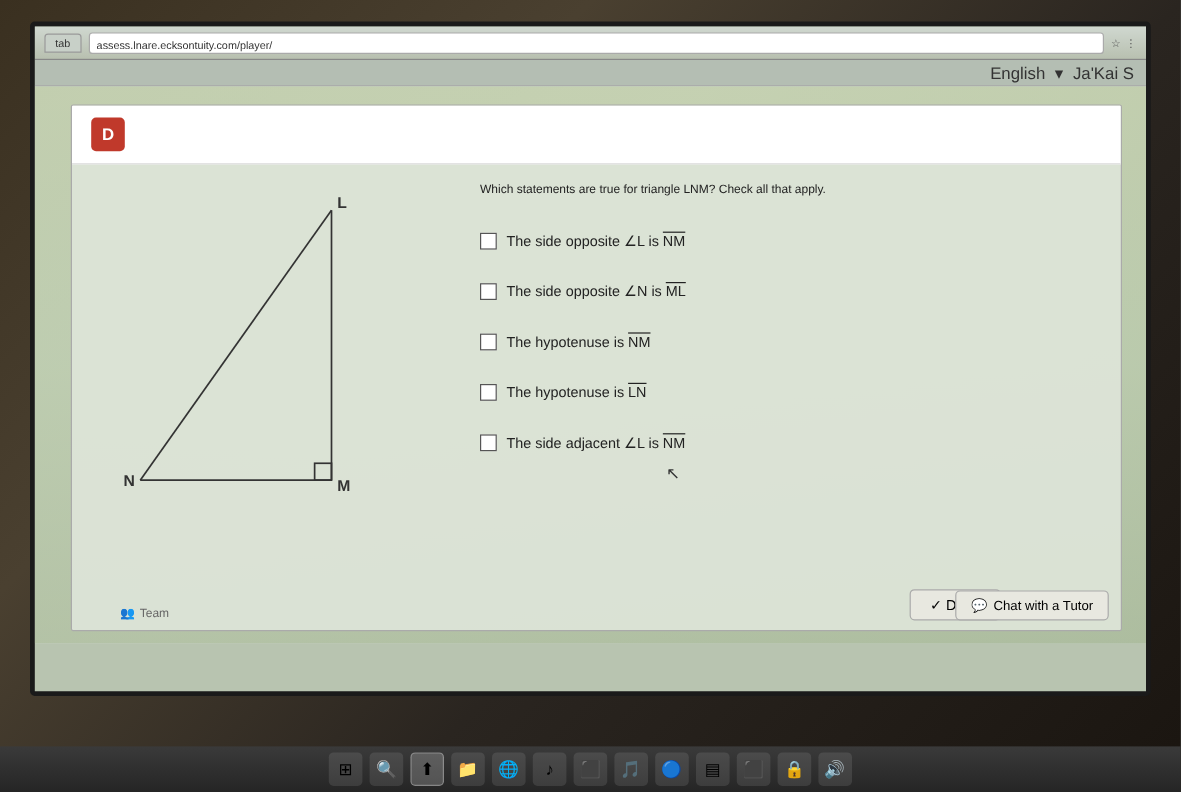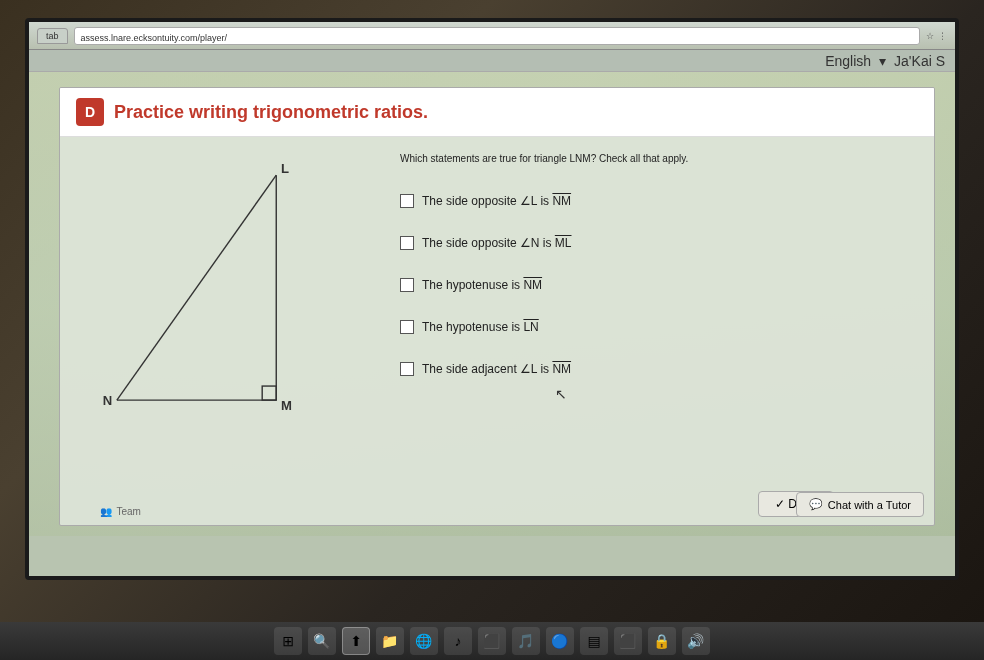--- a/index.html
+++ b/index.html
@@ -316,21 +316,20 @@
 
   <div class="content-area">
     <div class="room-scene"></div>
 
     <div class="quiz-panel">
 
       <div class="quiz-header">
         <div class="quiz-icon">
           <span>D</span>
         </div>
-        <div class="quiz-title">Practice writing trigonometric ratios.</div>
       </div>
 
       <div class="quiz-body">
 
         <div class="diagram-area">
           <svg class="triangle-svg" viewBox="0 0 280 320">
 
             <line x1="200" y1="30" x2="30" y2="270" stroke="#333" stroke-width="1.5"></line>
             <line x1="30" y1="270" x2="200" y2="270" stroke="#333" stroke-width="1.5"></line>
             <line x1="200" y1="270" x2="200" y2="30" stroke="#333" stroke-width="1.5"></line>

